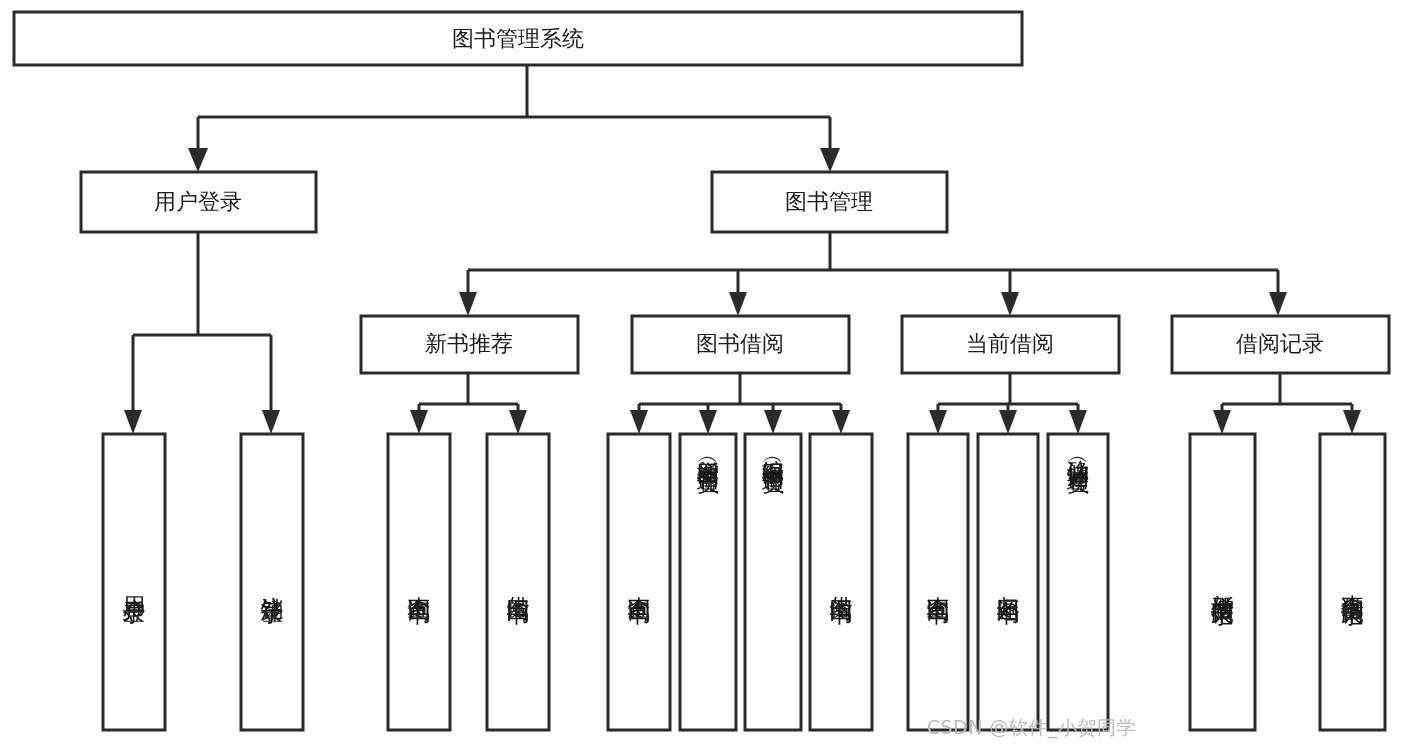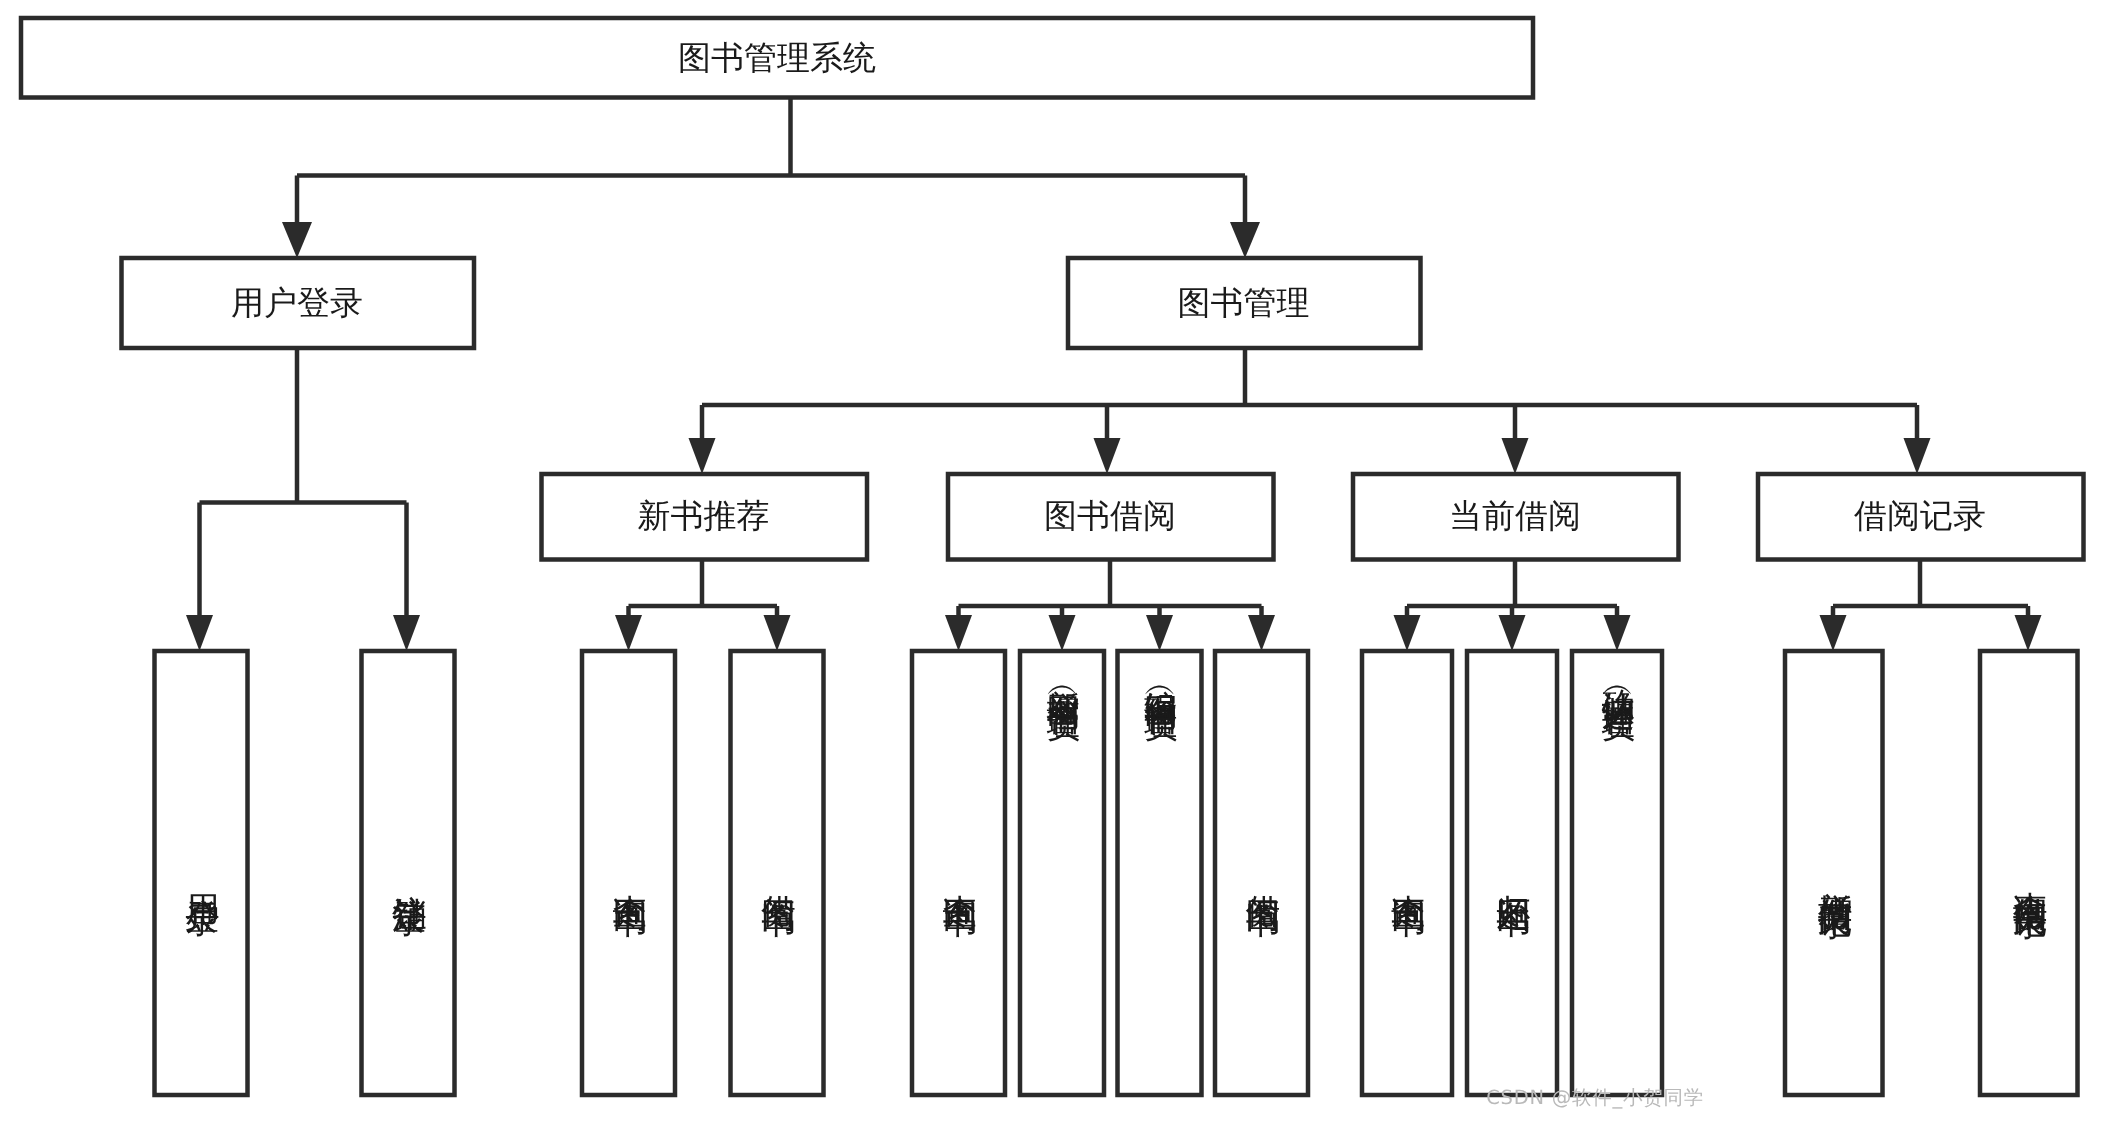--- a/index.html
+++ b/index.html
@@ -66,21 +66,21 @@
     pointer-events: none;
     display: flex;
     align-items: center;
     justify-content: center;
   }
   .watermark {
     position: absolute;
     right: 14px;
     bottom: 6px;
     font-family: "DejaVu Sans", "Liberation Sans", sans-serif;
-    font-size: 13px;
+    font-size: 19px;
     color: #b9b9b9;
     white-space: nowrap;
     letter-spacing: 0.5px;
   }
 </style>
 </head>
 <body>
 
 <div id="diagram-root">
 

